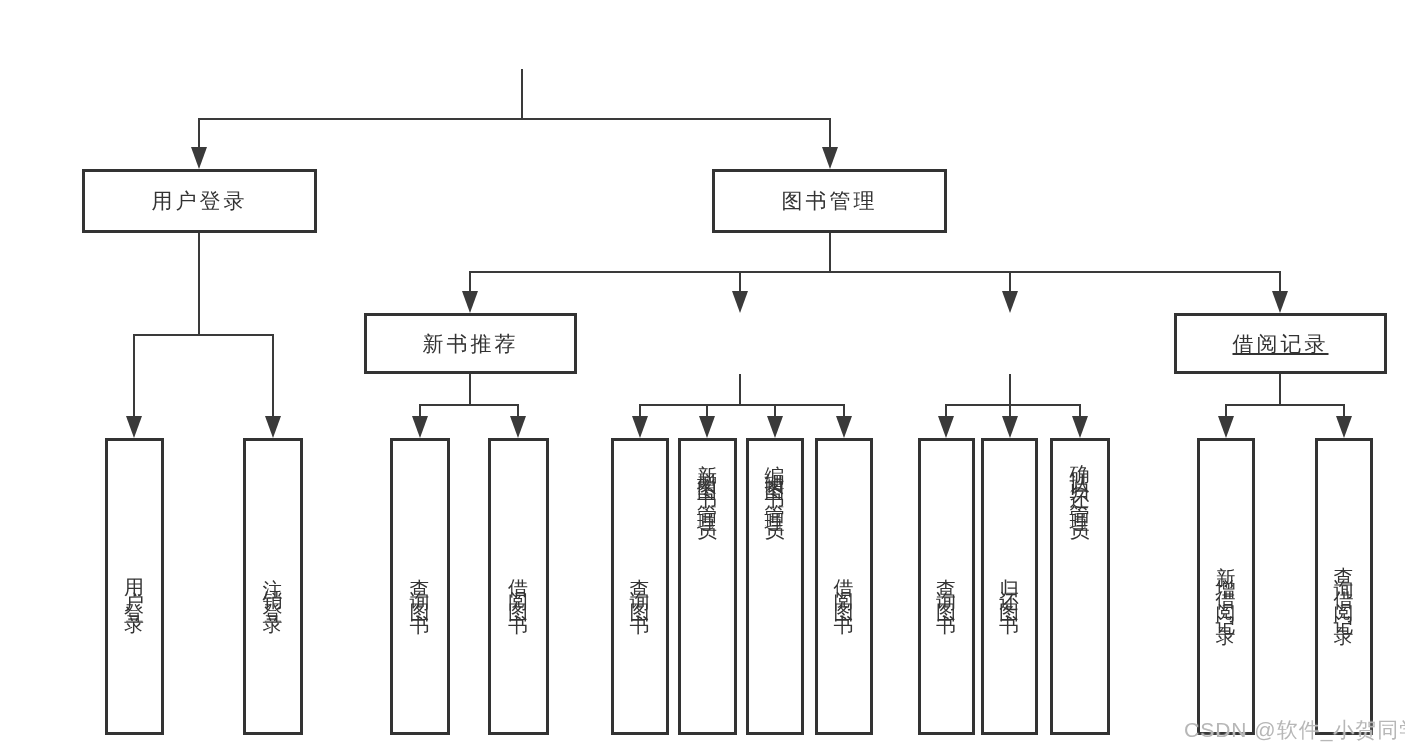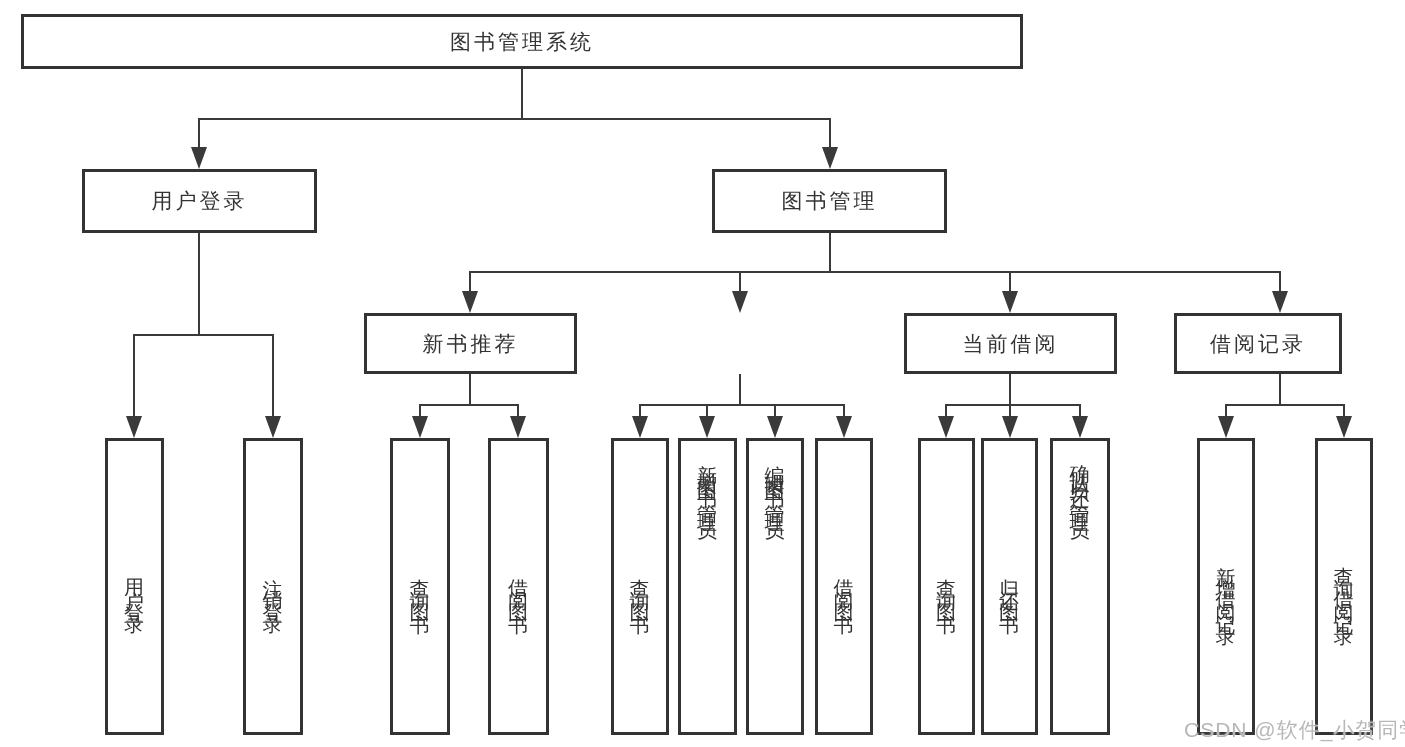--- a/index.html
+++ b/index.html
@@ -37,23 +37,20 @@
     position:absolute; left:1184px; top:716px; z-index:10;
     font-size:21px; color:#b7b7b7; letter-spacing:1px; white-space:nowrap;
     text-shadow:0 0 2px #ffffff;
   }
 </style>
 </head>
 <body>
 
 <div class="canvas">
 
-  <div class="box" style="left:21px; top:14px; width:1002px; height:55px;">
-    <span>图书管理系统</span>
-  </div>
 
   <div class="vline" style="left:521px; top:69px; height:50px;"></div>
   <div class="hline" style="left:198px; top:118px; width:633px;"></div>
   <div class="vline" style="left:198px; top:119px; height:32px;"></div>
   <div class="arrow" style="left:191px; top:147px;"></div>
   <div class="vline" style="left:829px; top:119px; height:32px;"></div>
   <div class="arrow" style="left:822px; top:147px;"></div>
 
   <div class="box" style="left:82px; top:169px; width:235px; height:64px;">
     <span>用户登录</span>
@@ -76,24 +73,21 @@
   <div class="vline" style="left:739px; top:272px; height:20px;"></div>
   <div class="arrow" style="left:732px; top:291px;"></div>
   <div class="vline" style="left:1009px; top:272px; height:20px;"></div>
   <div class="arrow" style="left:1002px; top:291px;"></div>
   <div class="vline" style="left:1279px; top:272px; height:20px;"></div>
   <div class="arrow" style="left:1272px; top:291px;"></div>
 
   <div class="box" style="left:364px; top:313px; width:213px; height:61px;text-align:right;">
     <span>新书推荐</span>
   </div>
-  <div class="box" style="left:904px; top:313px; width:213px; height:61px;">
-    <span>当前借阅</span>
-  </div>
-  <div class="box" style="left:1174px; top:313px; width:168px; height:61px;">
+  <div class="box" style="left:1174px; top:313px; width:213px; height:61px;text-decoration:underline;">
     <span>借阅记录</span>
   </div>
 
   <div class="vline" style="left:469px; top:374px; height:32px;"></div>
   <div class="hline" style="left:419px; top:404px; width:100px;"></div>
   <div class="vline" style="left:419px; top:405px; height:13px;"></div>
   <div class="arrow" style="left:412px; top:416px;"></div>
   <div class="vline" style="left:517px; top:405px; height:13px;"></div>
   <div class="arrow" style="left:510px; top:416px;"></div>
 

